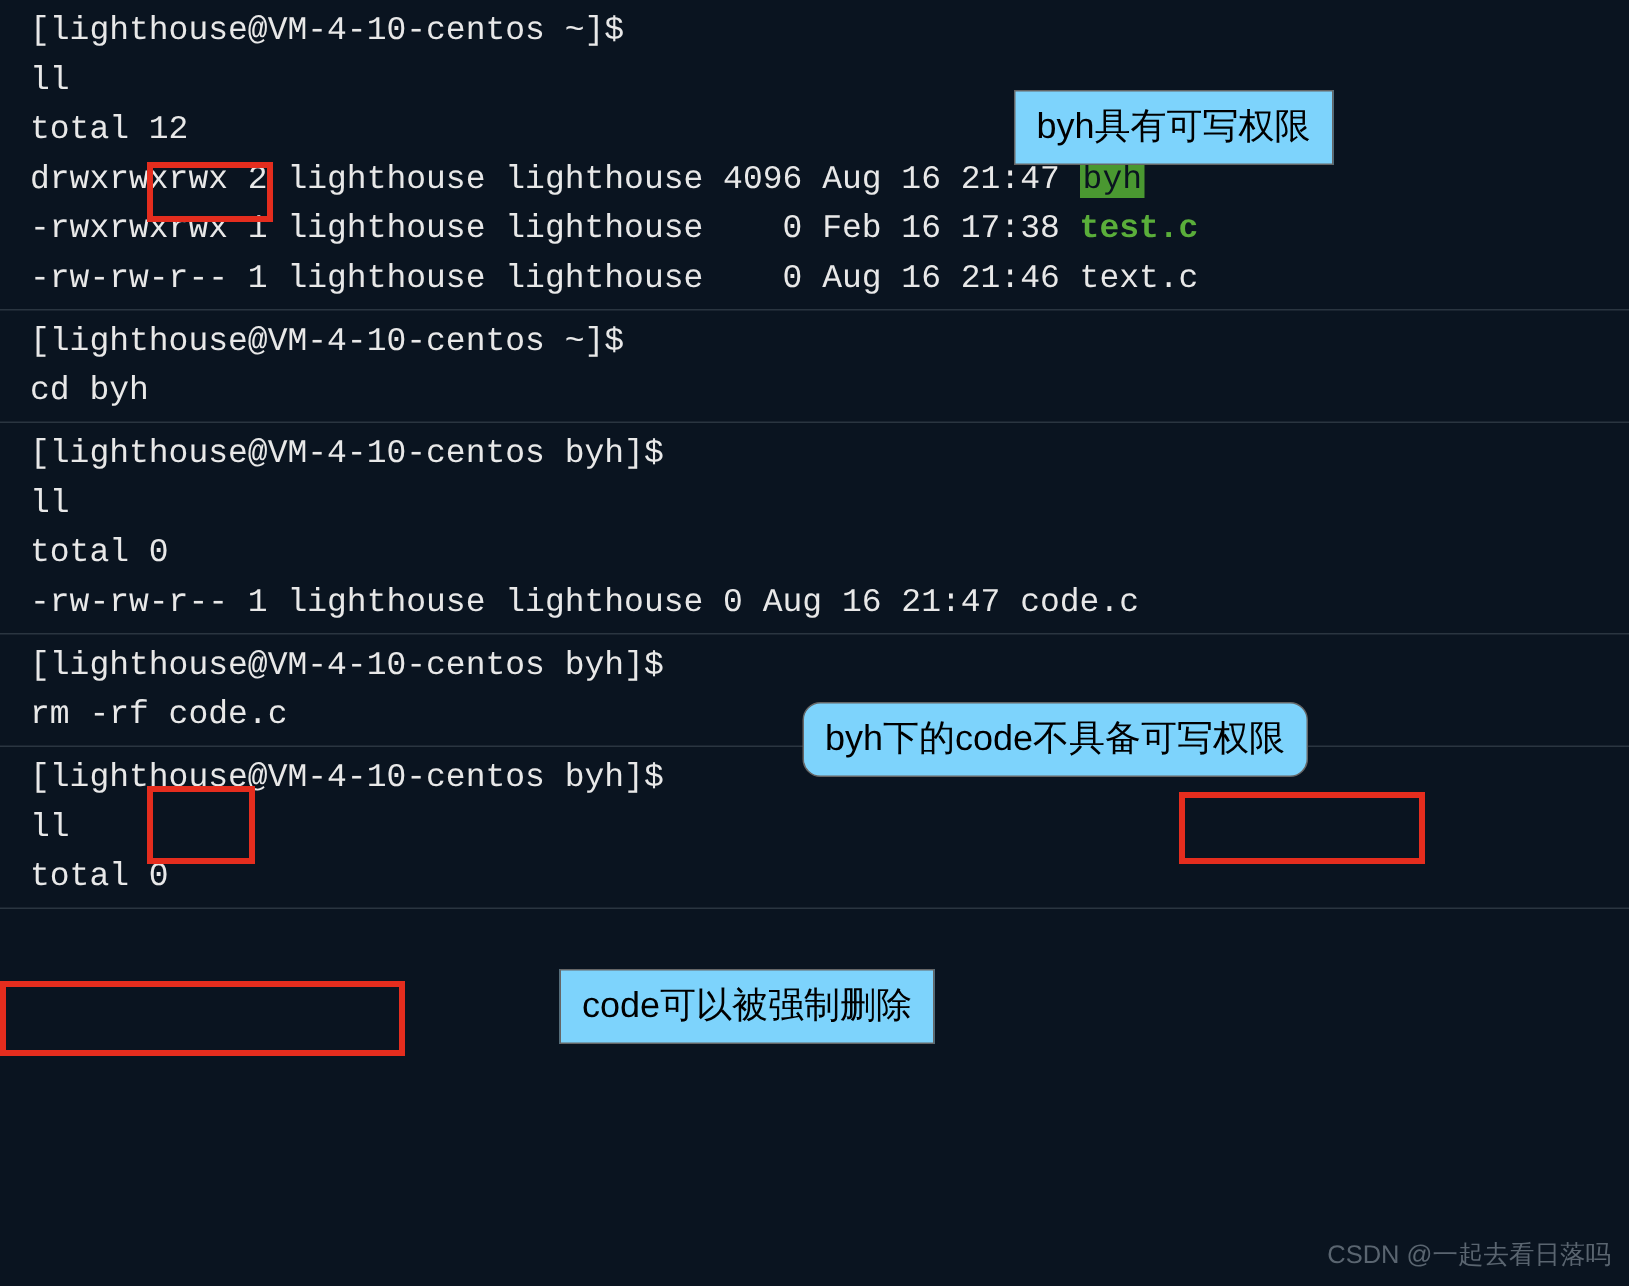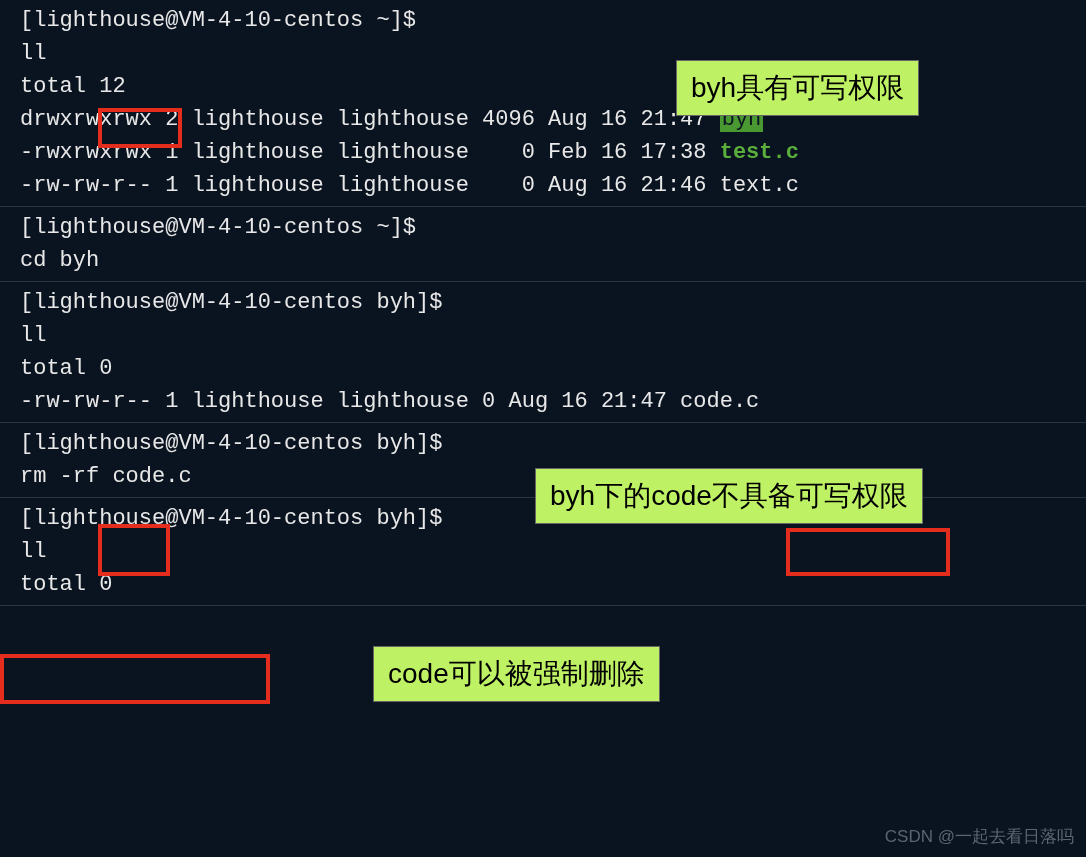--- a/index.html
+++ b/index.html
@@ -37,26 +37,26 @@
     .dir-blue {
       color: #4682d6;
       font-weight: bold;
     }
     .file-green {
       color: #5aae3a;
       font-weight: bold;
     }
     .annotation {
       position: absolute;
-      background: #bef264;
+      background: #7dd3fc;
       color: #000;
       border: 1px solid #666;
       padding: 6px 14px;
       font-family: sans-serif, 'Microsoft YaHei';
-      font-size: 28px;
+      font-size: 24px;
       z-index: 10;
     }
     .redbox {
       position: absolute;
       border: 4px solid #e52d1e;
       z-index: 5;
       pointer-events: none;
     }
     .watermark {
       position: absolute;
@@ -95,21 +95,21 @@
     </div>
     <div class="terminal-block">
       <div class="line prompt">[lighthouse@VM-4-10-centos byh]$</div>
       <div class="line">ll</div>
       <div class="line">total 0</div>
     </div>
   </div>
 
 <div id="annotations-layer">
     <div class="annotation" style="top: 60px; left: 676px;">byh具有可写权限</div>
-    <div class="annotation" style="top: 468px; left: 535px;">byh下的code不具备可写权限</div>
+    <div class="annotation" style="top: 468px; left: 535px; border-radius: 12px;">byh下的code不具备可写权限</div>
     <div class="annotation" style="top: 646px; left: 373px;">code可以被强制删除</div>
   </div>
 <div id="redboxes-layer">
     <div class="redbox" style="top: 108px; left: 98px; width: 84px; height: 40px;"></div>
     <div class="redbox" style="top: 524px; left: 98px; width: 72px; height: 52px;"></div>
     <div class="redbox" style="top: 528px; left: 786px; width: 164px; height: 48px;"></div>
     <div class="redbox" style="top: 654px; left: 0px; width: 270px; height: 50px;"></div>
   </div>
 
 <div class="watermark">CSDN @一起去看日落吗</div>

